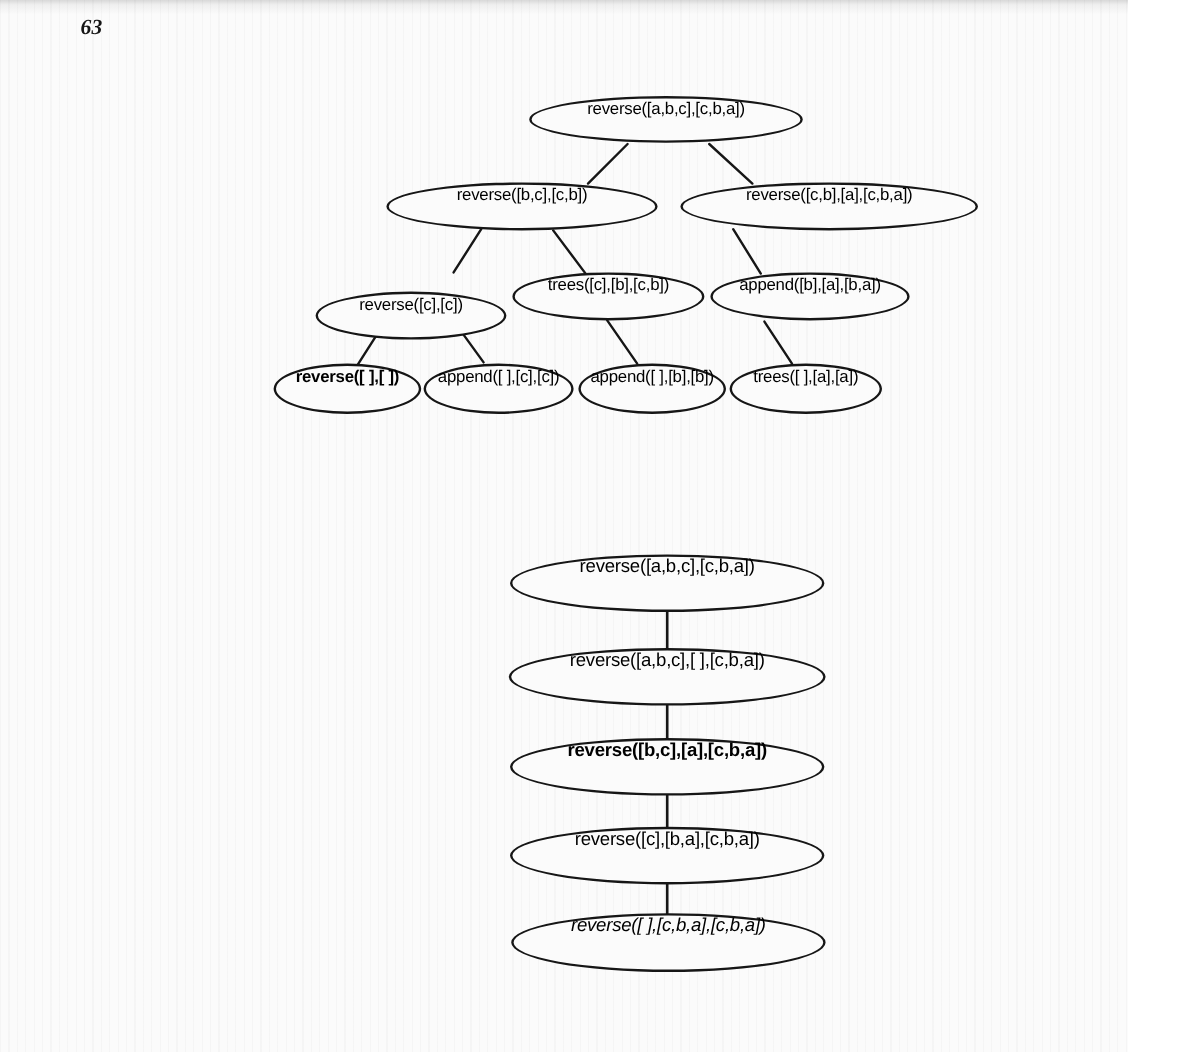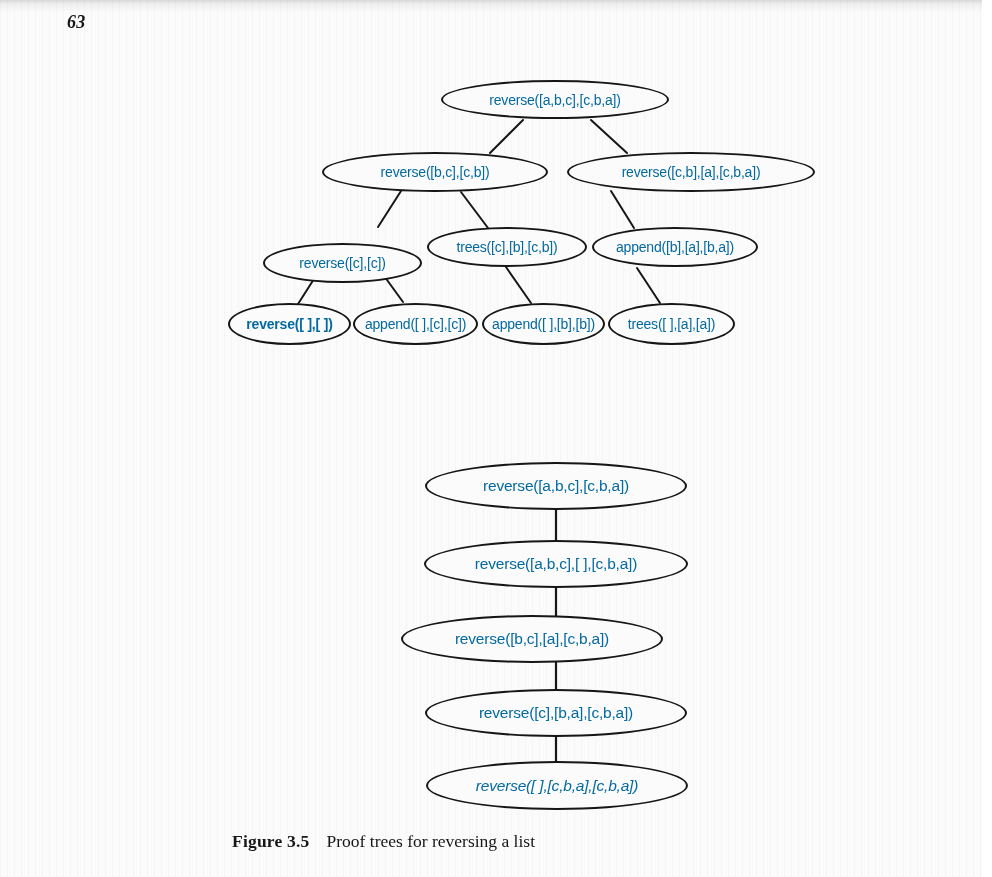--- a/index.html
+++ b/index.html
@@ -6,43 +6,42 @@
   #page{
     position:relative;
     width:940px;height:877px;
     overflow:hidden;
     background-color:#fbfbfb;
     background-image:
       repeating-linear-gradient(90deg, rgba(0,0,0,0.022) 0 1px, rgba(0,0,0,0) 1px 7px),
       linear-gradient(180deg, #d8d8d8 0px, #efefef 4px, #fbfbfb 12px);
     font-family:"Liberation Serif", serif;
     color:#1a1a1a;
-    padding-left:42px;
   }
   .hdr{
     position:absolute;
     font-style:italic;
     font-size:18px;
     letter-spacing:.2px;
     color:#161616;
   }
   #pageno{left:67px;top:12px;font-weight:bold;}
   #runtitle{left:229px;top:11px;font-weight:bold;}
   svg.wires{position:absolute;left:0;top:0;z-index:1;}
   .node{
     position:absolute;
     z-index:2;
     box-sizing:border-box;
     border:2px solid #161616;
     border-radius:50%;
     background:#fbfbfb;
-    display:flex;align-items:center;justify-content:center;
+    display:flex;align-items:flex-start;justify-content:center;
     font-family:"Liberation Sans", sans-serif;
     white-space:nowrap;
-    color:#0369a1;
+    color:#000000;
     letter-spacing:-0.2px;
   }
   .t .label{font-size:14px;}
   .c .label{font-size:15.5px;}
   #caption{
     position:absolute;
     left:232px;top:831px;
     font-size:17.5px;
     color:#161616;
     white-space:nowrap;
@@ -109,28 +108,25 @@
       </div>
   </div>
 
   <div>
     <div class="node c" style="left:425px;top:462px;width:262px;height:48px;">
       <span class="label">reverse([a,b,c],[c,b,a])</span>
       </div>
     <div class="node c" style="left:424px;top:540px;width:264px;height:48px;">
       <span class="label">reverse([a,b,c],[ ],[c,b,a])</span>
       </div>
-    <div class="node c" style="left:401px;top:615px;width:262px;height:48px;">
+    <div class="node c" style="left:425px;top:615px;width:262px;height:48px;font-weight:bold;">
       <span class="label">reverse([b,c],[a],[c,b,a])</span>
       </div>
     <div class="node c" style="left:425px;top:689px;width:262px;height:48px;">
       <span class="label">reverse([c],[b,a],[c,b,a])</span>
       </div>
     <div class="node c" style="left:426px;top:761px;width:262px;height:49px;font-style:italic;">
       <span class="label">reverse([ ],[c,b,a],[c,b,a])</span>
       </div>
   </div>
 
-  <div id="caption">
-    <span class="figlabel">Figure 3.5</span><span>Proof trees for reversing a list</span>
-  </div>
 
 </div>
 
 </body></html>

